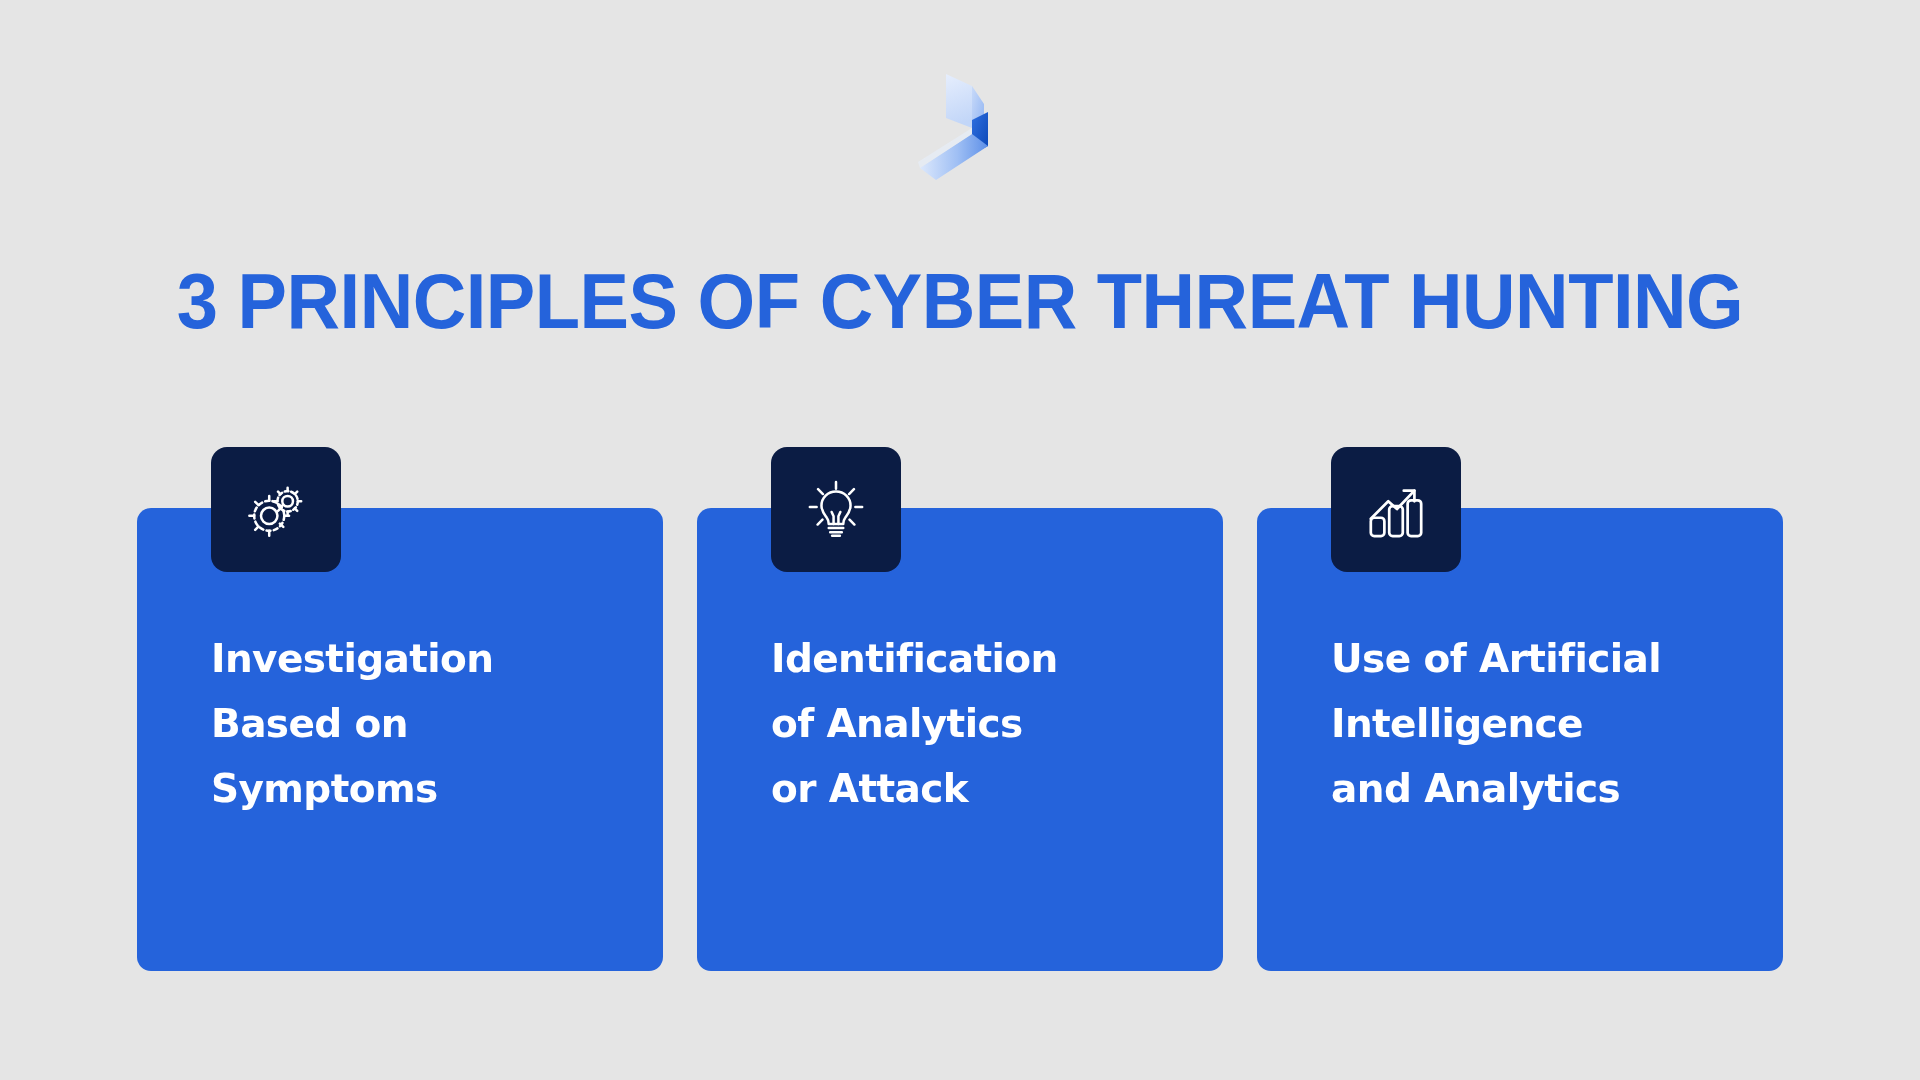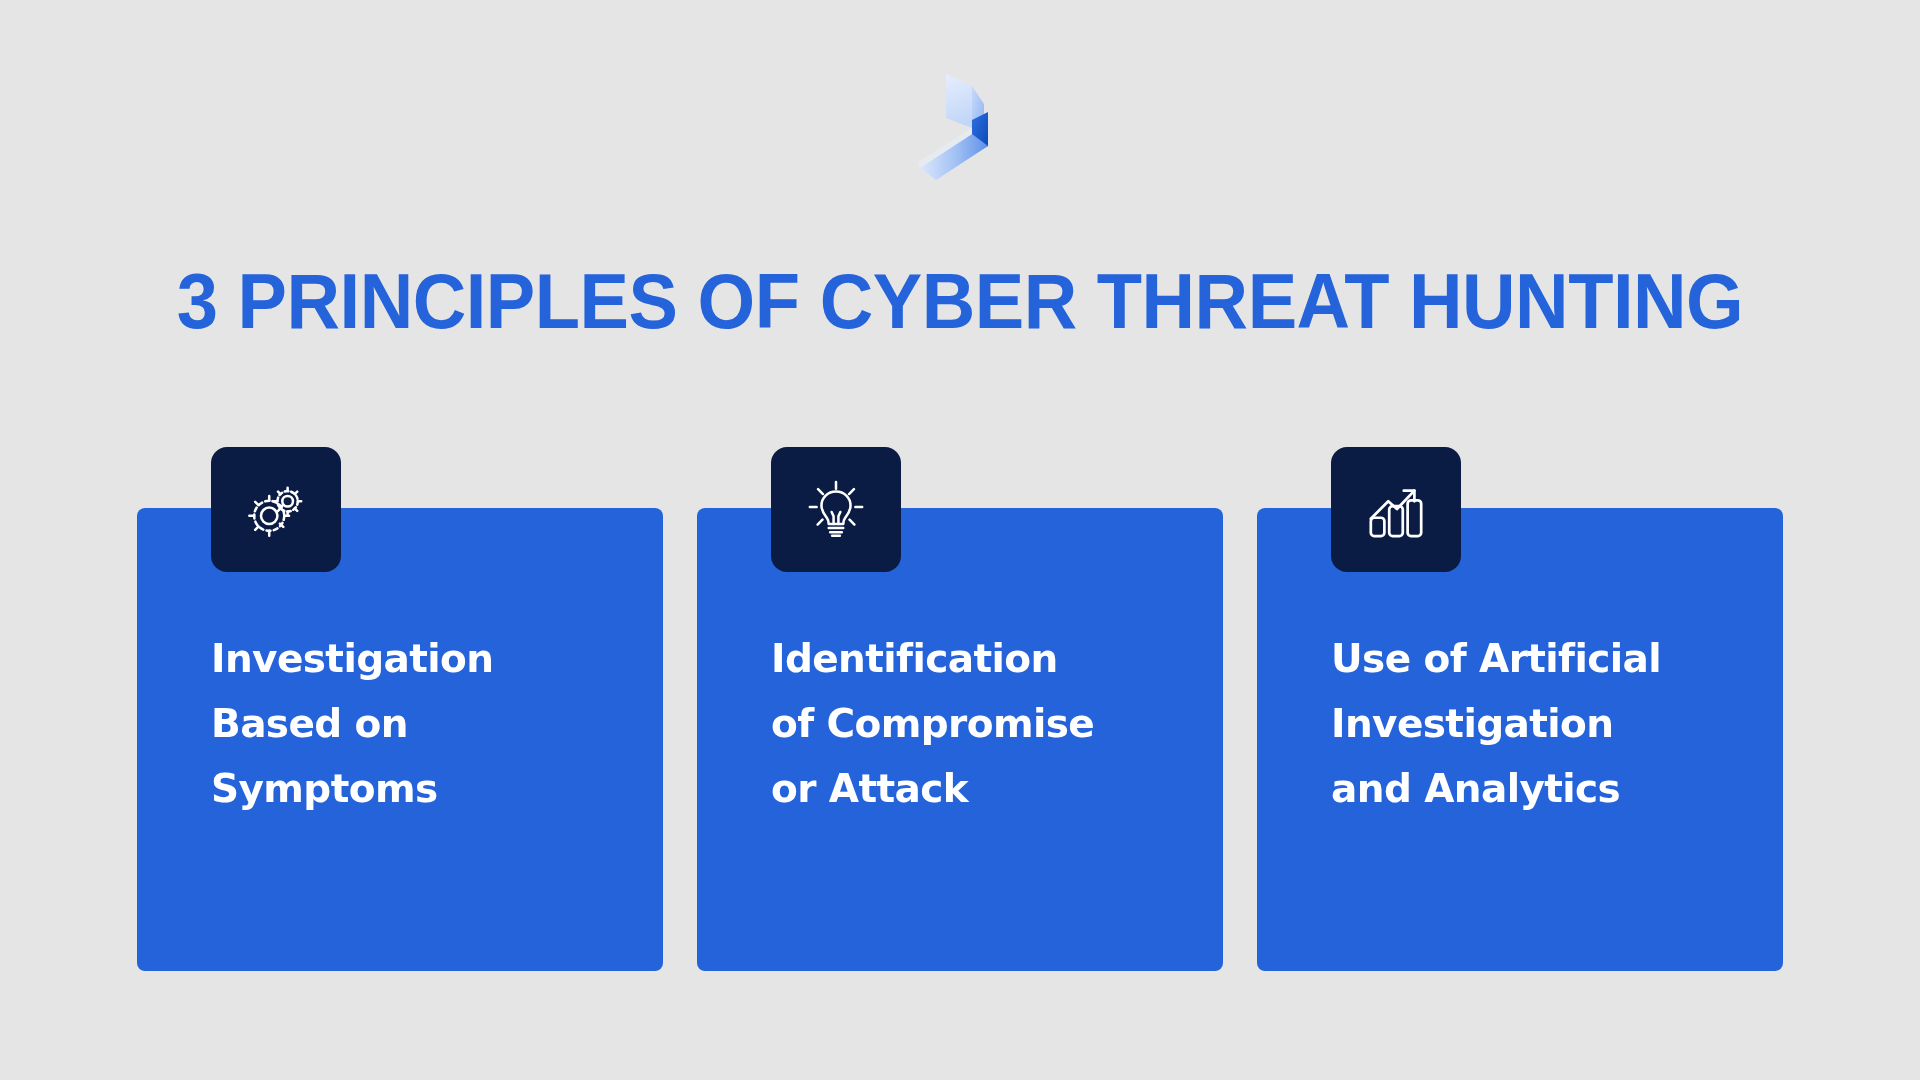--- a/index.html
+++ b/index.html
@@ -60,21 +60,21 @@
     height: 463px;
     display: flex;
     justify-content: space-between;
   }
 
   .card {
     position: relative;
     width: 526px;
     height: 463px;
     background: #2563DB;
-    border-radius: 8px;
+    border-radius: 14px;
   }
 
   .icon-box {
     position: absolute;
     left: 74px;
     top: -61px;
     width: 130px;
     height: 125px;
     background: #0B1C44;
     border-radius: 16px;
@@ -185,35 +185,35 @@
                    C47 19.5 40.5 13 32 13 Z"></path>
 
           <path d="M27.5 34 L29.5 38.5 L29.5 46.5
                    M36.5 34 L34.5 38.5 L34.5 46.5"></path>
 
           <path d="M24.5 50.5 L39.5 50.5 M26 55 L38 55"></path>
           <path d="M28 58.5 L36 58.5"></path>
         </svg>
       </div>
       <div class="card-title">Identification
-of Compromise
+of Analytics
 or Attack</div>
     </div>
 
     <div class="card">
       <div class="icon-box">
         <svg width="62" height="62" viewBox="0 0 64 64" fill="none" stroke="#FFFFFF" stroke-width="2.8" stroke-linecap="round" stroke-linejoin="round">
 
           <path d="M6 41 L24 23 L33 31 L51 12"></path>
           <path d="M40 12 L51 12 L51 23"></path>
 
           <rect x="6" y="40" width="14" height="19" rx="3.5"></rect>
           <rect x="25" y="28" width="14" height="31" rx="3.5"></rect>
           <rect x="44" y="22" width="14" height="37" rx="3.5"></rect>
         </svg>
       </div>
       <div class="card-title">Use of Artificial
-Investigation
+Intelligence
 and Analytics</div>
     </div>
 
   </div>
 </div>
 
 </body></html>

